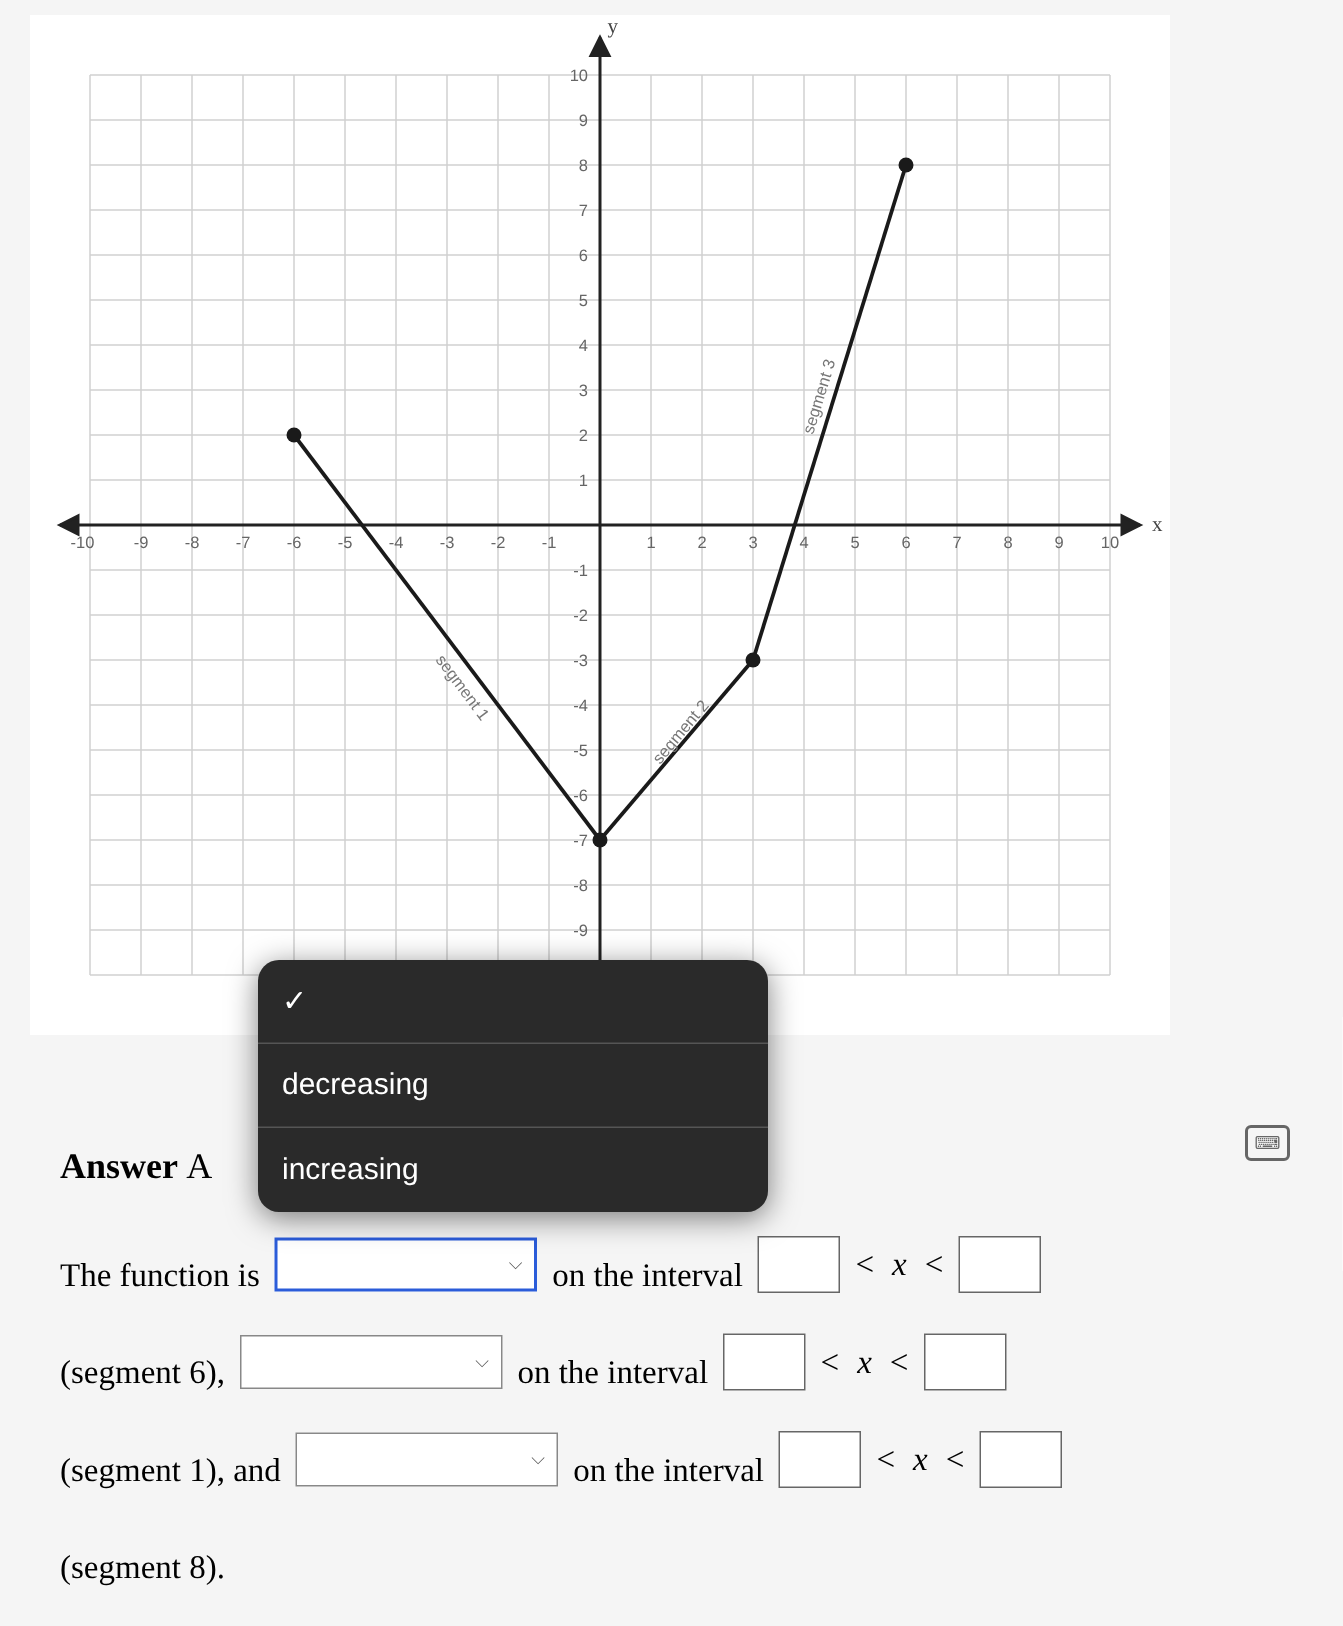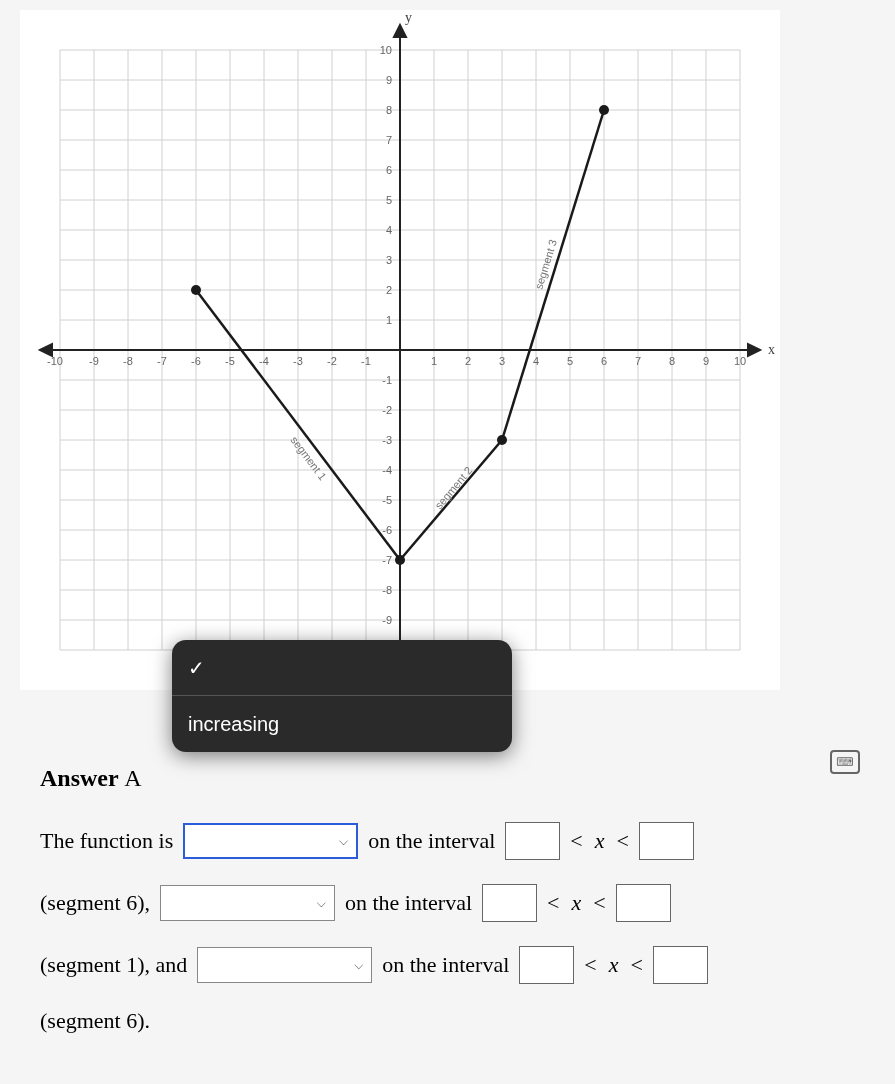--- a/index.html
+++ b/index.html
@@ -61,21 +61,21 @@
       margin-bottom: 30px;
     }
     .answer-line {
       display: flex;
       align-items: center;
       gap: 10px;
       margin-bottom: 24px;
       font-size: 22px;
       flex-wrap: nowrap;
     }
-    .answer-line .text-part { white-space: nowrap; }
+    .answer-line .text-part { white-space: nowrap; margin-top: 15px; }
     .select-box {
       display: inline-flex;
       align-items: center;
       justify-content: flex-end;
       width: 175px;
       height: 36px;
       border: 1px solid #888;
       background: white;
       padding: 0 8px;
       cursor: pointer;
@@ -245,20 +245,23 @@
       <text x="522" y="280" transform="rotate(-73 522 280)">segment 3</text>
     </g>
   </svg>
 </div>
 
 <div class="dropdown-popup">
   <div class="dropdown-item">
     <span class="check-icon">✓</span>
   </div>
   <div class="dropdown-item">
+    <span>decreasing</span>
+  </div>
+  <div class="dropdown-item">
     <span>increasing</span>
   </div>
 </div>
 
 <div class="answer-section">
   <div class="keyboard-icon">
     <span>⌨</span>
   </div>
   <div class="answer-header">
     <span>Answer</span> <span style="font-weight:normal;">A</span>
@@ -297,15 +300,15 @@
     </span>
     <span class="text-part">on the interval</span>
     <span class="input-box"></span>
     <span class="lt">&lt;</span>
     <span class="math-var">x</span>
     <span class="lt">&lt;</span>
     <span class="input-box"></span>
   </div>
 
   <div class="answer-line">
-    <span class="text-part">(segment 6).</span>
+    <span class="text-part">(segment 8).</span>
   </div>
 </div>
 
 </body></html>

